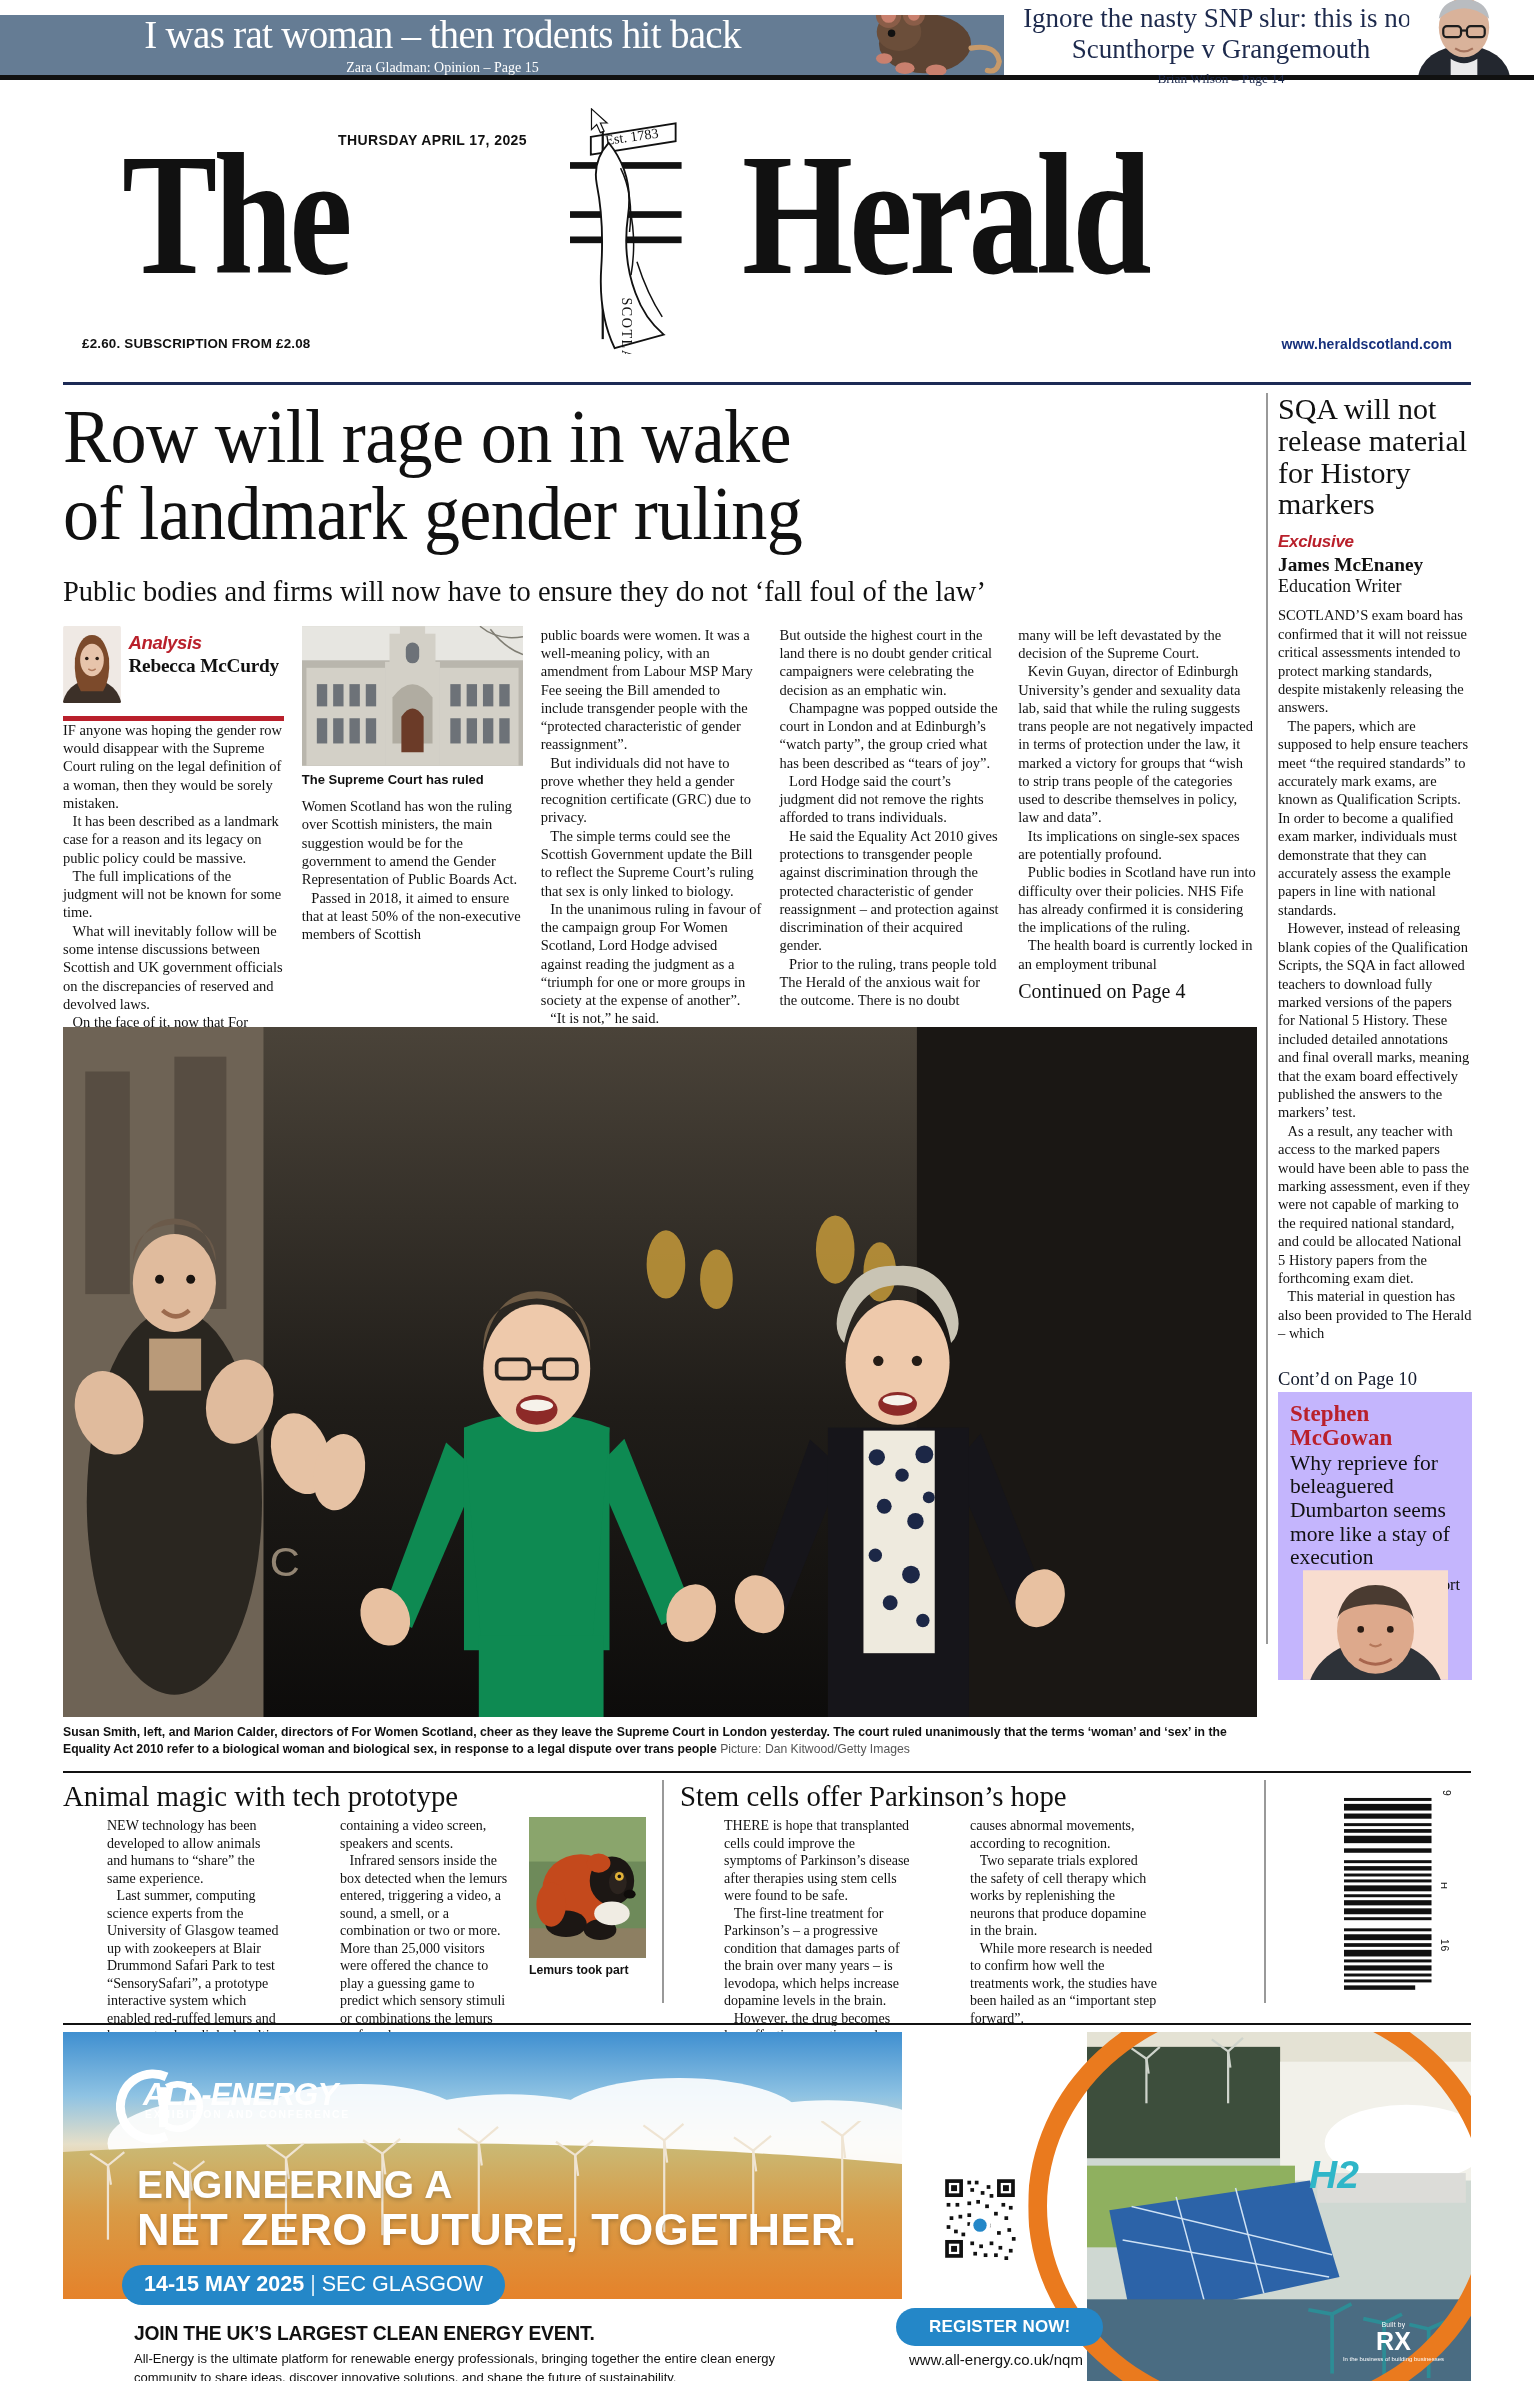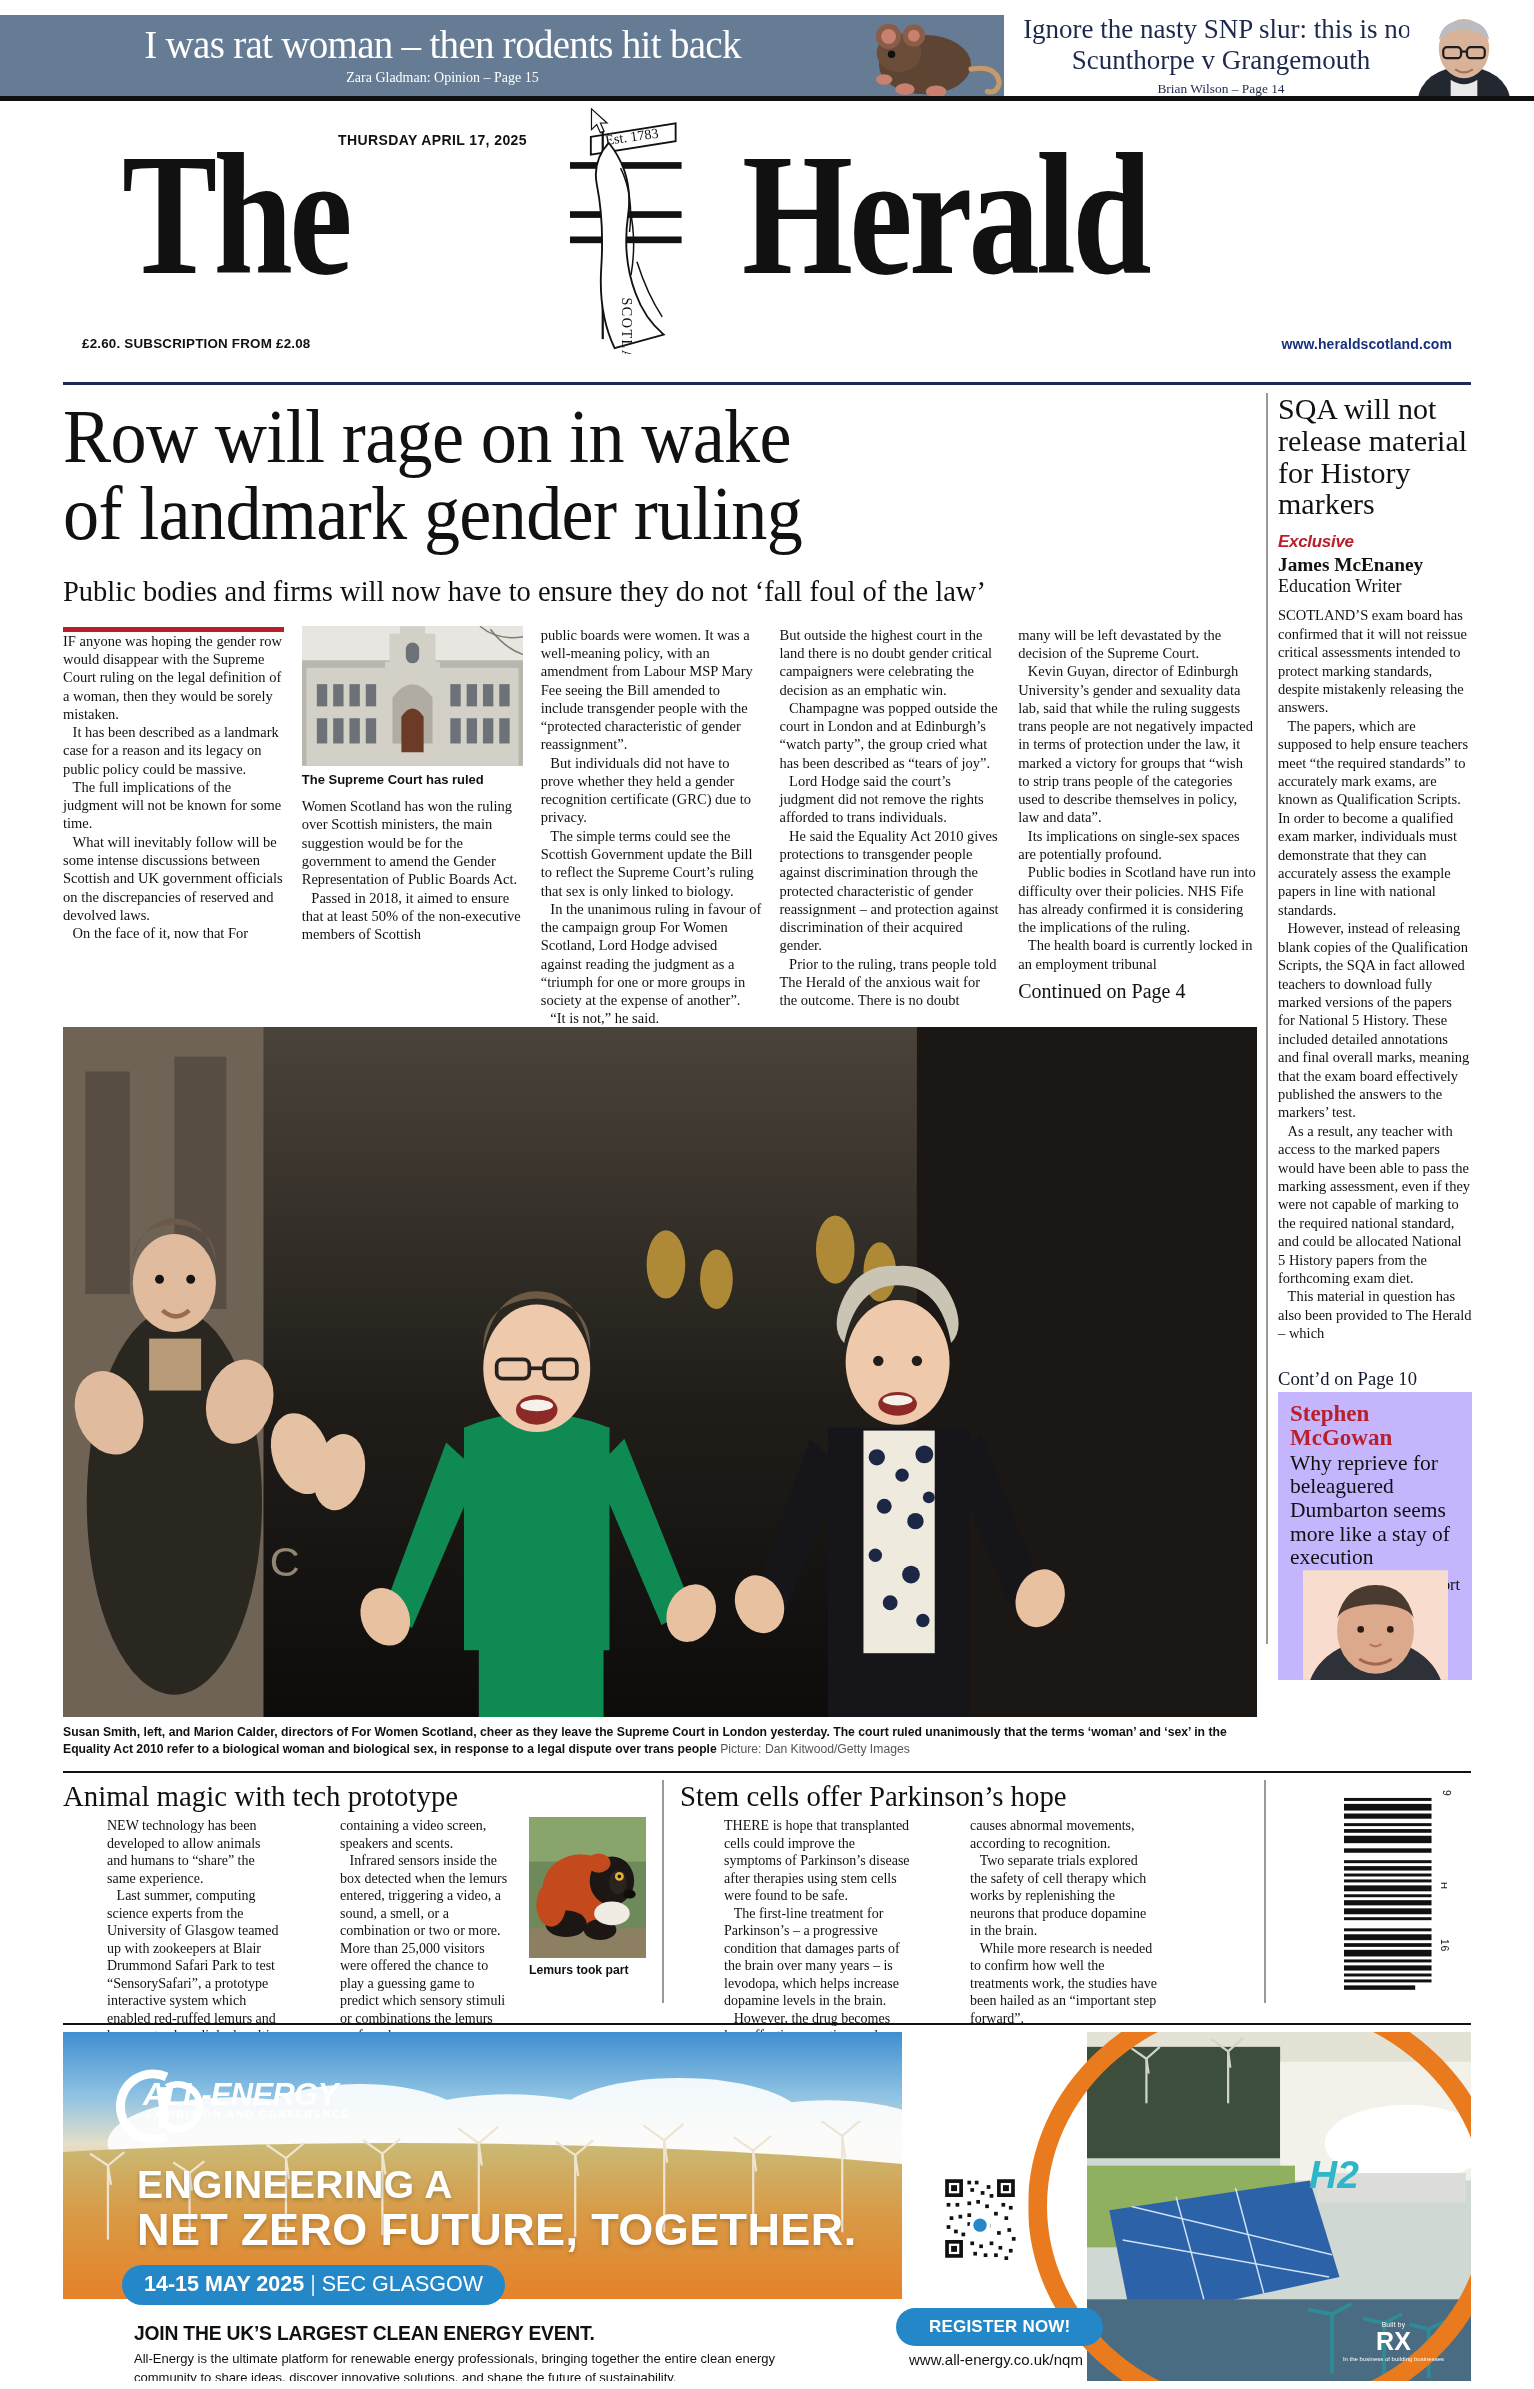--- a/index.html
+++ b/index.html
@@ -6,21 +6,21 @@
   html, body {
     width: 1534px; height: 2389px;
     background: #ffffff;
     font-family: "Liberation Serif", serif;
     overflow: hidden;
   }
   .page { position: relative; width: 1534px; height: 2389px; background:#fff; }
 
   
   .promo-strip {
-    position: absolute; left: 0; top: 15px; width: 1534px; height: 86px;
+    position: absolute; left: 0; top: 15px; width: 1534px; height: 65px;
     display: flex; align-items: stretch;
     border-bottom: 5.2px solid #111;
   }
   .promo-left {
     position: relative;
     width: 1004px; background: #657c94; overflow: hidden;
     display: flex; flex-direction: column; justify-content: center; align-items: center;
   }
   .promo-left-head {
     color:#fff; font-size: 39px; line-height: 1.0;
@@ -349,20 +349,38 @@
   <div class="lead">
     <div class="lead-head">
       <div>Row will rage on in wake</div>
       <div>of landmark gender ruling</div>
     </div>
     <div class="lead-sub">Public bodies and firms will now have to ensure they do not ‘fall foul of the law’</div>
 
     <div class="lead-cols">
 
       <div class="lc">
+        <div class="byline-box">
+          <div class="byline-photo">
+            <svg viewBox="0 0 78 104" width="58" height="77">
+              <rect width="78" height="104" fill="#efe9e4"></rect>
+              <ellipse cx="39" cy="110" rx="40" ry="38" fill="#3c3028"></ellipse>
+              <ellipse cx="39" cy="46" rx="22" ry="27" fill="#e7c4ab"></ellipse>
+              <path d="M16 44 q6 -32 23 -32 q17 0 23 32 q2 28 -8 44 l-30 0 q-10 -16 -8 -44z" fill="#7c4a2b"></path>
+              <ellipse cx="39" cy="46" rx="16" ry="22" fill="#e7c4ab"></ellipse>
+              <circle cx="32" cy="44" r="2.4" fill="#2a1c14"></circle>
+              <circle cx="46" cy="44" r="2.4" fill="#2a1c14"></circle>
+              <path d="M34 58 q5 4 10 0" stroke="#b0795c" stroke-width="2" fill="none"></path>
+            </svg>
+          </div>
+          <div class="byline-txt">
+            <div class="analysis-kicker">Analysis</div>
+            <div class="byline-name">Rebecca McCurdy</div>
+          </div>
+        </div>
         <div class="byline-rule"></div>
         <div class="body-txt">
           <p class="first">IF anyone was hoping the gender row would disappear with the Supreme Court ruling on the legal definition of a woman, then they would be sorely mistaken.</p>
           <p>It has been described as a landmark case for a reason and its legacy on public policy could be massive.</p>
           <p>The full implications of the judgment will not be known for some time.</p>
           <p>What will inevitably follow will be some intense discussions between Scottish and UK government officials on the discrepancies of reserved and devolved laws.</p>
           <p>On the face of it, now that For</p>
         </div>
       </div>
 

